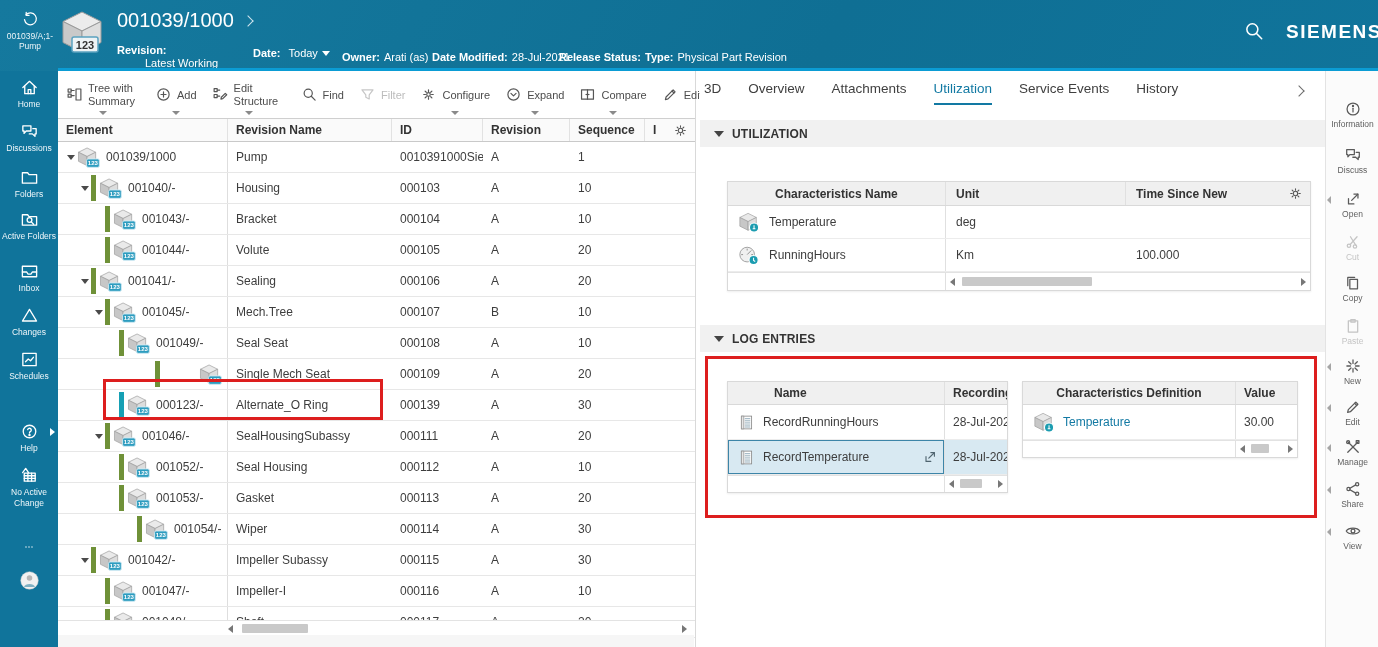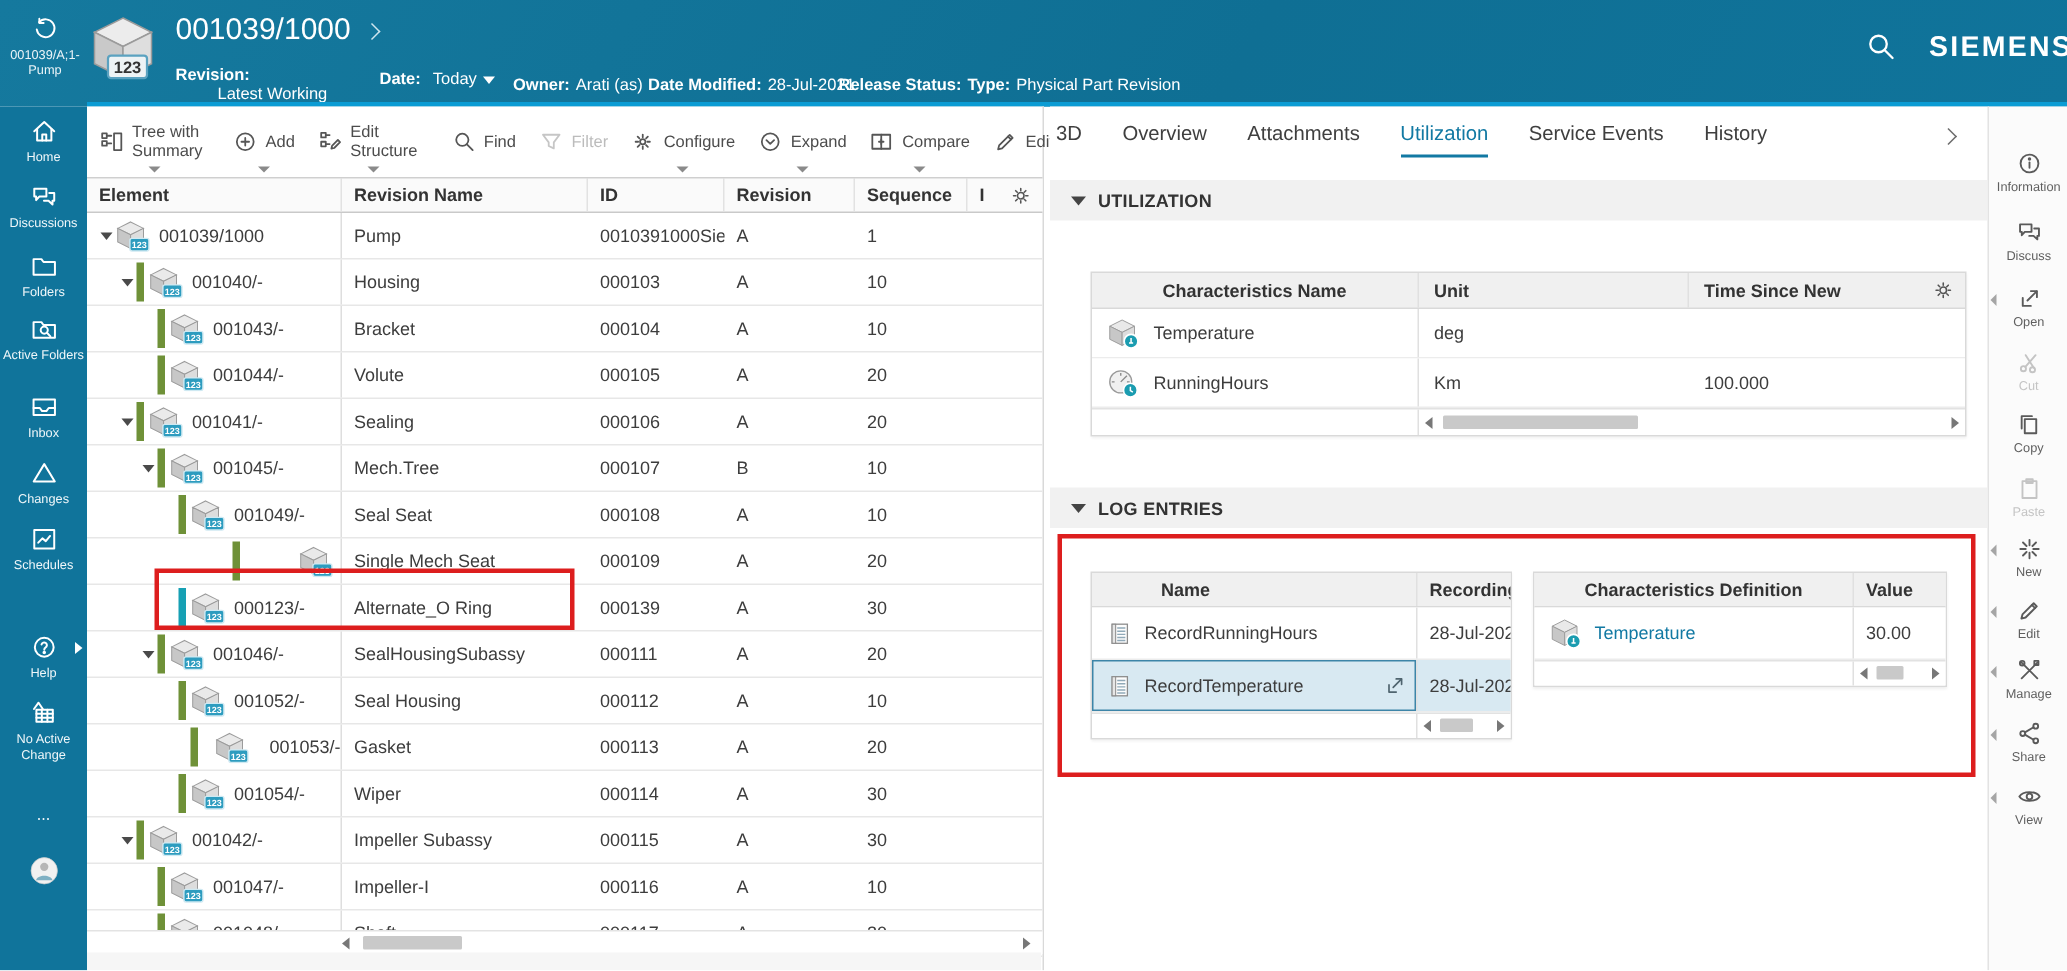--- a/index.html
+++ b/index.html
@@ -613,42 +613,42 @@
               </svg></span>
       <span class="row-label f-element">001052/-</span>
     </div>
     <div class="td c1 f-name">Seal Housing</div>
     <div class="td c2 f-id">000112</div>
     <div class="td c3 f-rev">A</div>
     <div class="td c4 f-seq">10</div>
     <div class="td c5"></div>
   </div>
         <div class="trow">
-    <div class="td c0 cell-element" style="padding-left: 48px; justify-content: space-between;">
+    <div class="td c0 cell-element" style="padding-left: 48px;">
       <span class="row-caret hidden-caret">
               <span class="tri-dn"></span>
             </span>
       <span class="rev-bar bar-green"></span>
       <span class="row-cube"><svg viewBox="0 0 24 22" width="100%" height="100%">
                 <polygon points="10.5,1 19.5,5.5 10.5,10 1.5,5.5" fill="#eaeaea" stroke="#9b9b9b" stroke-width=".7"></polygon>
                 <polygon points="1.5,5.5 10.5,10 10.5,19.5 1.5,15" fill="#c7c7c7" stroke="#9b9b9b" stroke-width=".7"></polygon>
                 <polygon points="19.5,5.5 10.5,10 10.5,19.5 19.5,15" fill="#dddddd" stroke="#9b9b9b" stroke-width=".7"></polygon>
                 <rect x="10" y="12.5" width="13.3" height="8.8" rx="1.5" fill="#2d9cbf" stroke="#cfe9f2"></rect>
                 <text x="16.6" y="19.3" font-size="6.3" font-weight="bold" fill="#fff" text-anchor="middle" font-family="sans-serif">123</text>
               </svg></span>
       <span class="row-label f-element">001053/-</span>
     </div>
     <div class="td c1 f-name">Gasket</div>
     <div class="td c2 f-id">000113</div>
     <div class="td c3 f-rev">A</div>
     <div class="td c4 f-seq">20</div>
     <div class="td c5"></div>
   </div>
         <div class="trow">
-    <div class="td c0 cell-element" style="padding-left: 48px;">
+    <div class="td c0 cell-element" style="padding-left: 66px;">
       <span class="row-caret hidden-caret">
               <span class="tri-dn"></span>
             </span>
       <span class="rev-bar bar-green"></span>
       <span class="row-cube"><svg viewBox="0 0 24 22" width="100%" height="100%">
                 <polygon points="10.5,1 19.5,5.5 10.5,10 1.5,5.5" fill="#eaeaea" stroke="#9b9b9b" stroke-width=".7"></polygon>
                 <polygon points="1.5,5.5 10.5,10 10.5,19.5 1.5,15" fill="#c7c7c7" stroke="#9b9b9b" stroke-width=".7"></polygon>
                 <polygon points="19.5,5.5 10.5,10 10.5,19.5 19.5,15" fill="#dddddd" stroke="#9b9b9b" stroke-width=".7"></polygon>
                 <rect x="10" y="12.5" width="13.3" height="8.8" rx="1.5" fill="#2d9cbf" stroke="#cfe9f2"></rect>
                 <text x="16.6" y="19.3" font-size="6.3" font-weight="bold" fill="#fff" text-anchor="middle" font-family="sans-serif">123</text>

